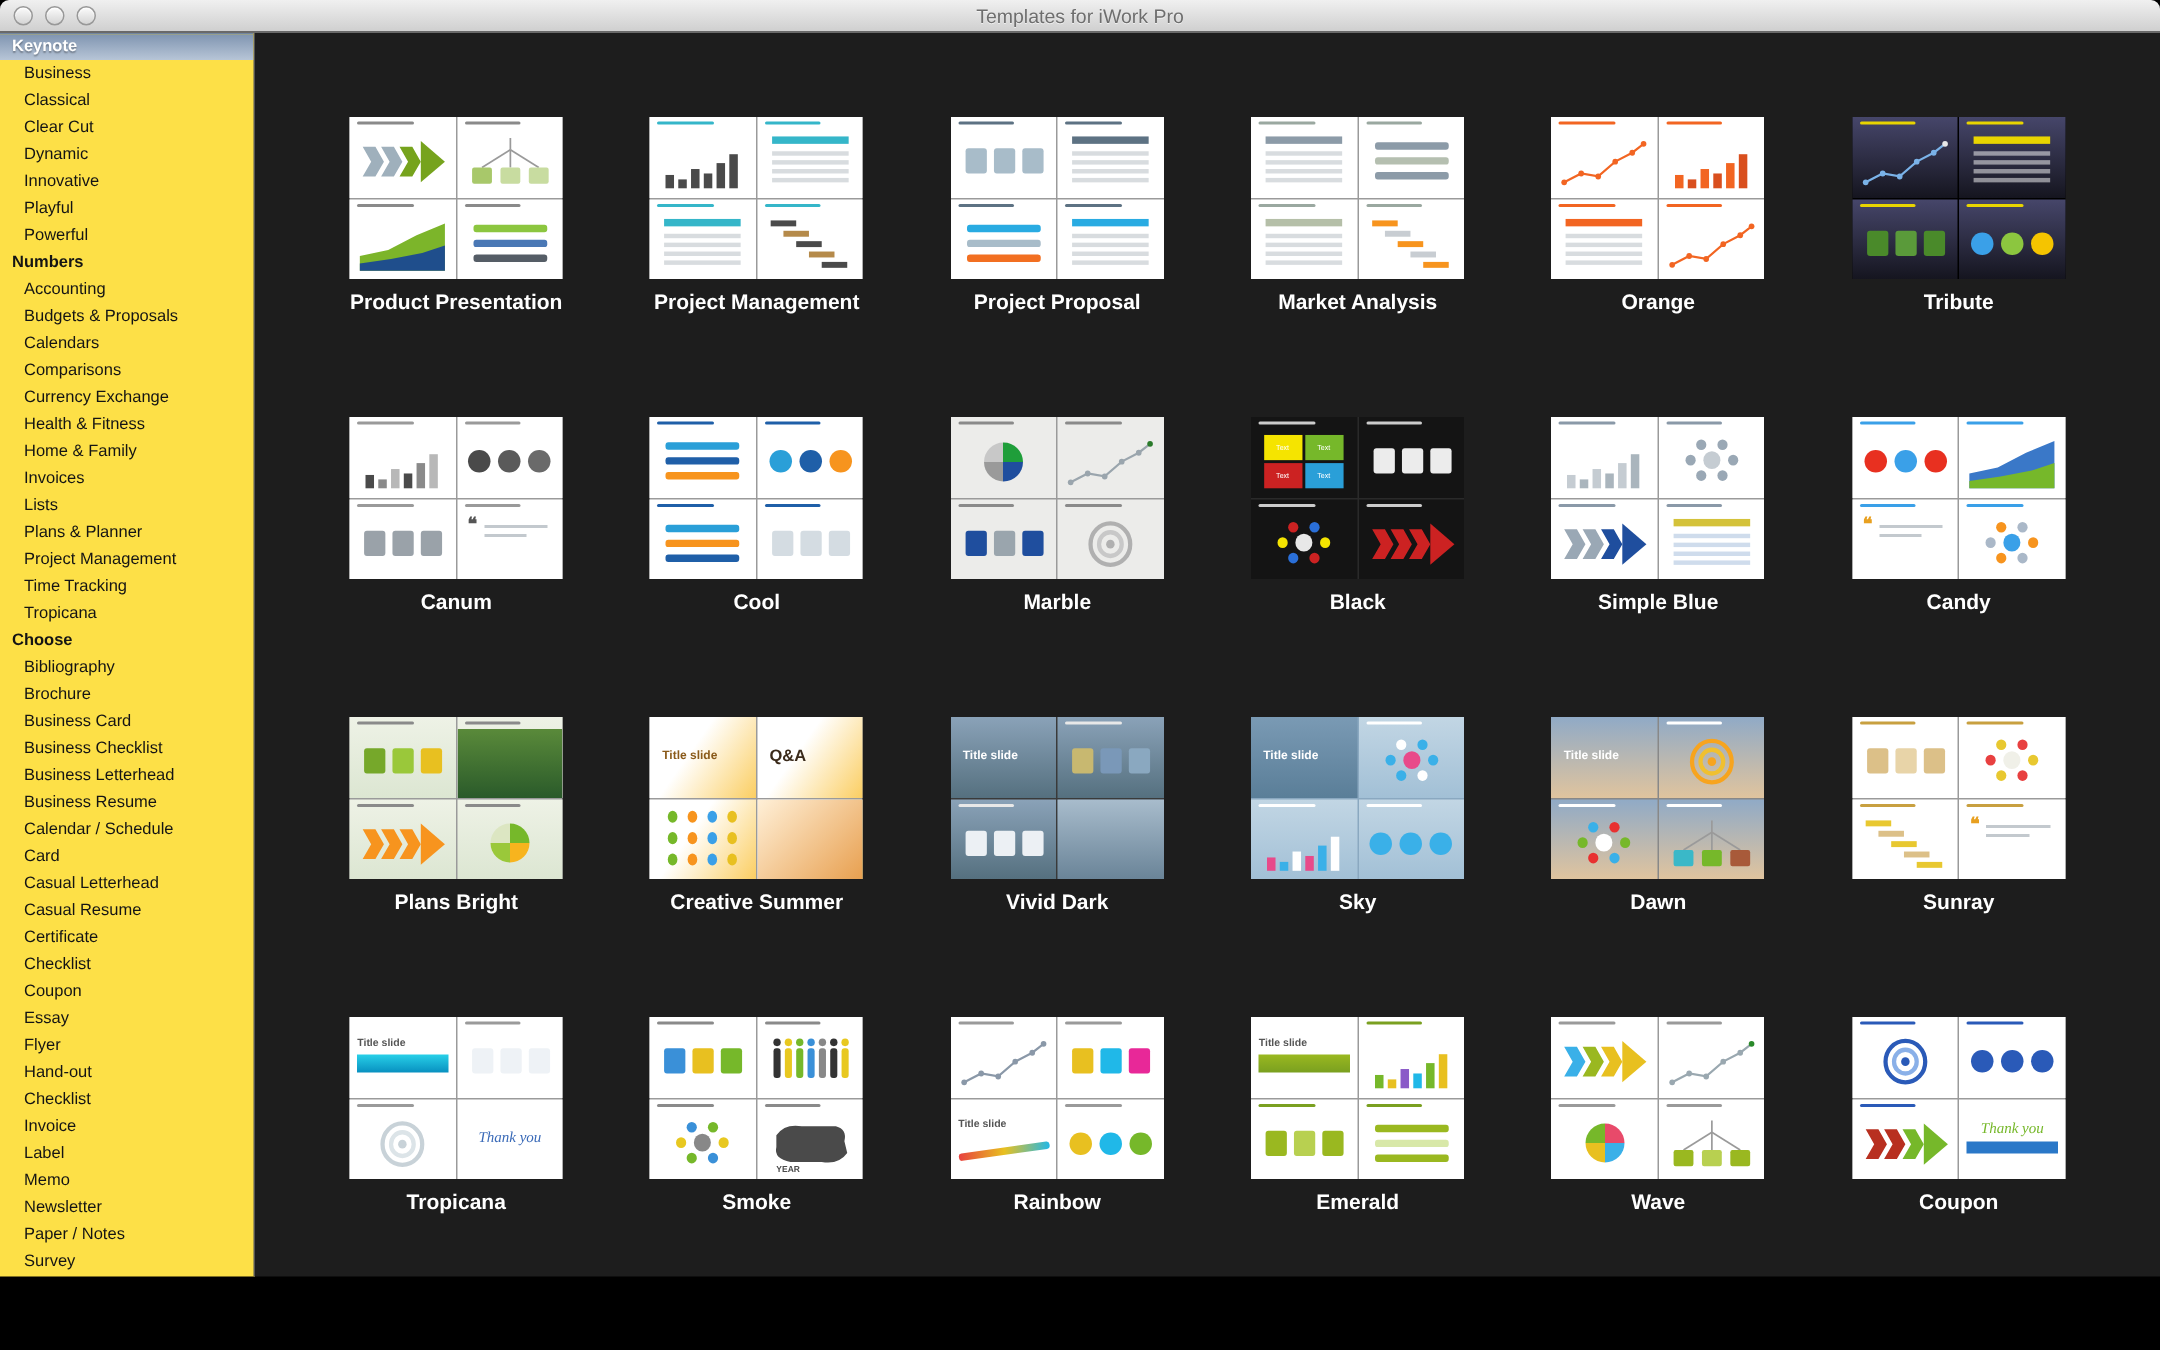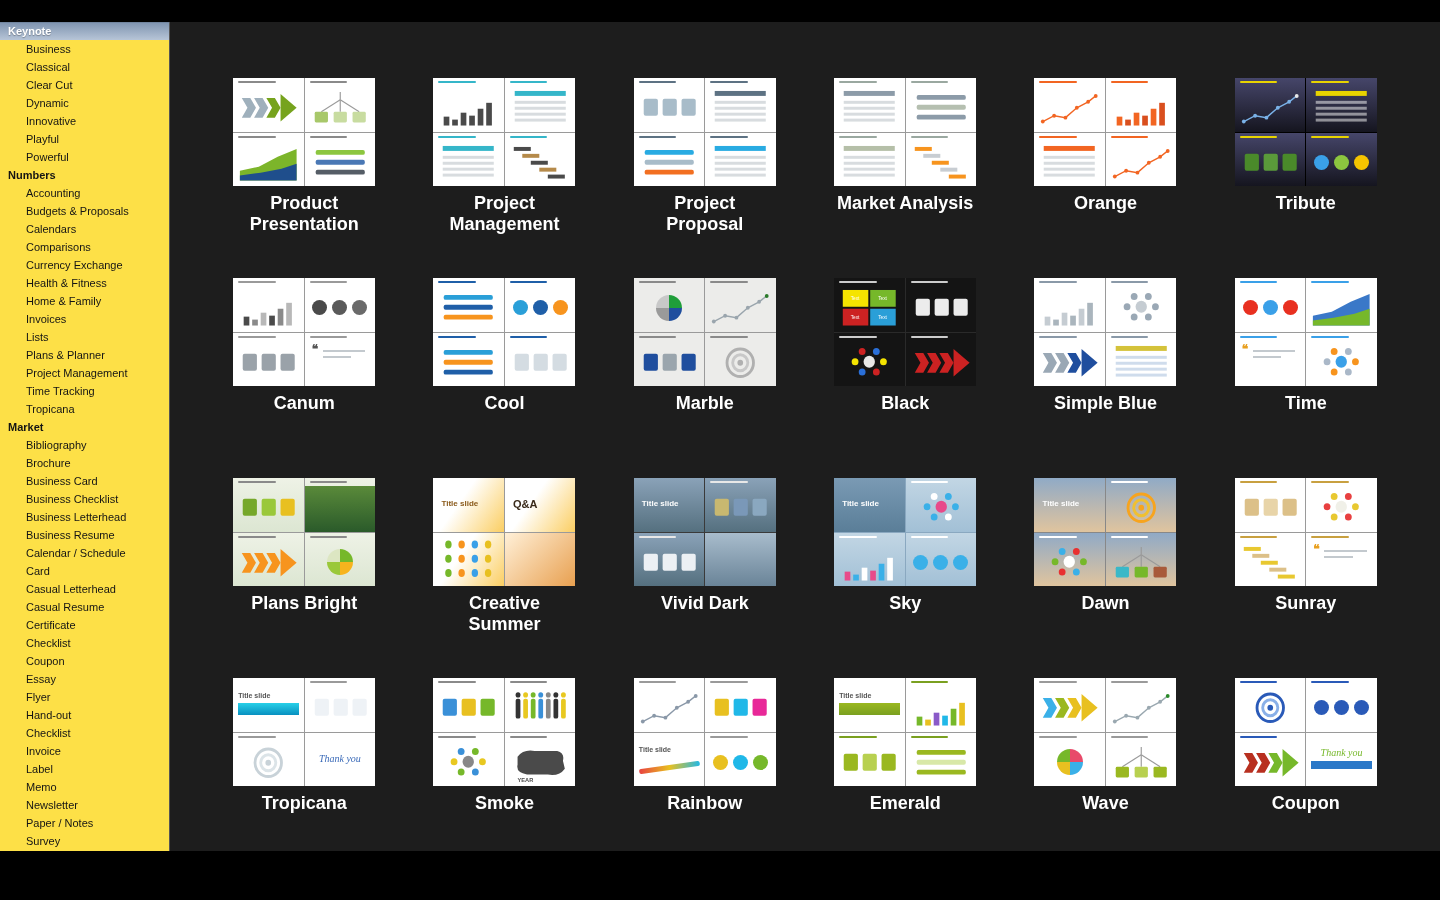--- a/index.html
+++ b/index.html
@@ -32,21 +32,21 @@
 
   
   .sidebar {
     grid-column:1; grid-row:2;
     background:#fde047;
     border-right:1px solid #555;
     overflow:hidden;
     padding-top:0;
   }
   .sb-row { height:18px; line-height:18px; font-size:11px; color:#141414;
-            padding-left:26px; white-space:nowrap; overflow:hidden; cursor:default; }
+            padding-left:16px; white-space:nowrap; overflow:hidden; cursor:default; }
   .sb-head { padding-left:8px; font-weight:bold; }
   .sb-sel  { background:linear-gradient(#8095b1,#b7c5d7);
              border-top:1px solid #71859f;
              height:18px; line-height:17px;
              color:#fff; font-weight:bold; padding-left:8px;
              text-shadow:0 1px 1px rgba(0,0,0,.3); }
 
   
   .main {
     grid-column:2; grid-row:2;
@@ -54,21 +54,21 @@
     padding:56px 34px 0 34px;
     display:grid;
     grid-template-columns:repeat(6,1fr);
     grid-auto-rows:200px;
     overflow:hidden;
   }
   .card { width:142px; margin:0 auto; cursor:default; }
   .thumb { width:142px; height:108px;
            display:grid; grid-template-columns:1fr 1fr; grid-template-rows:1fr 1fr;
            gap:1px; background:#9a9a9a; }
-  .cap { margin-top:7px; text-align:center; font-size:18px; font-weight:bold; color:#fff; }
+  .cap { margin-top:7px; text-align:center; font-size:14px; font-weight:bold; color:#fff; }
 
   
   .cell { background:#fff; position:relative; overflow:hidden; display:flex; flex-direction:column; }
   .mh { height:8px; padding:3px 5px 0 5px; flex:none; }
   .mh span { display:block; height:2px; width:62%; border-radius:1px; }
   .mbody { flex:1; position:relative; padding:2px 5px 4px 5px;
            display:flex; align-items:center; justify-content:center; overflow:hidden; }
   svg.mv { width:100%; height:100%; display:block; }
   .ph { position:absolute; inset:0; }
   .pie-c { width:26px; height:26px; border-radius:50%; }
@@ -101,20 +101,28 @@
     background:linear-gradient(#fefefe,#d8d8d8);
     box-shadow:0 1px 1px rgba(255,255,255,.7);
     cursor:default;
   }
 </style>
 </head>
 <body>
 
 <div class="window">
 
+  <div class="titlebar">
+    <div class="tl-buttons">
+      <span class="tlb"></span>
+      <span class="tlb"></span>
+      <span class="tlb"></span>
+    </div>
+    <span class="tb-title">Templates for iWork Pro</span>
+  </div>
 
   <div class="sidebar" id="sidebar">
       <div class="sb-row sb-head sb-sel">Keynote</div>
       <div class="sb-row">Business</div>
       <div class="sb-row">Classical</div>
       <div class="sb-row">Clear Cut</div>
       <div class="sb-row">Dynamic</div>
       <div class="sb-row">Innovative</div>
       <div class="sb-row">Playful</div>
       <div class="sb-row">Powerful</div>
@@ -125,21 +133,21 @@
       <div class="sb-row">Comparisons</div>
       <div class="sb-row">Currency Exchange</div>
       <div class="sb-row">Health &amp; Fitness</div>
       <div class="sb-row">Home &amp; Family</div>
       <div class="sb-row">Invoices</div>
       <div class="sb-row">Lists</div>
       <div class="sb-row">Plans &amp; Planner</div>
       <div class="sb-row">Project Management</div>
       <div class="sb-row">Time Tracking</div>
       <div class="sb-row">Tropicana</div>
-      <div class="sb-row sb-head">Market</div>
+      <div class="sb-row sb-head">Choose</div>
       <div class="sb-row">Bibliography</div>
       <div class="sb-row">Brochure</div>
       <div class="sb-row">Business Card</div>
       <div class="sb-row">Business Checklist</div>
       <div class="sb-row">Business Letterhead</div>
       <div class="sb-row">Business Resume</div>
       <div class="sb-row">Calendar / Schedule</div>
       <div class="sb-row">Card</div>
       <div class="sb-row">Casual Letterhead</div>
       <div class="sb-row">Casual Resume</div>
@@ -850,21 +858,21 @@
                 <circle cx="47.0" cy="19.0" r="3.6" fill="#f7941e"></circle>
                 <circle cx="39.5" cy="29.4" r="3.6" fill="#aab8c8"></circle>
                 <circle cx="24.5" cy="29.4" r="3.6" fill="#f7941e"></circle>
                 <circle cx="17.0" cy="19.0" r="3.6" fill="#aab8c8"></circle>
                 <circle cx="24.5" cy="8.6" r="3.6" fill="#f7941e"></circle>
                 <circle cx="39.5" cy="8.6" r="3.6" fill="#aab8c8"></circle>
               </svg>
             </div>
           </div>
         </div>
-        <div class="cap">Time</div>
+        <div class="cap">Candy</div>
       </div>
       <div class="card">
         <div class="thumb">
           <div class="cell" style="background: linear-gradient(rgb(238, 242, 230), rgb(220, 230, 210));">
             <div class="mh">
               <span style="background:#8a8a8a"></span>
             </div>
             <div class="mbody">
               <svg class="mv" viewBox="0 0 64 40" preserveAspectRatio="none">
                 <rect x="5" y="11" width="15" height="17" rx="2" fill="#76a82a"></rect>

